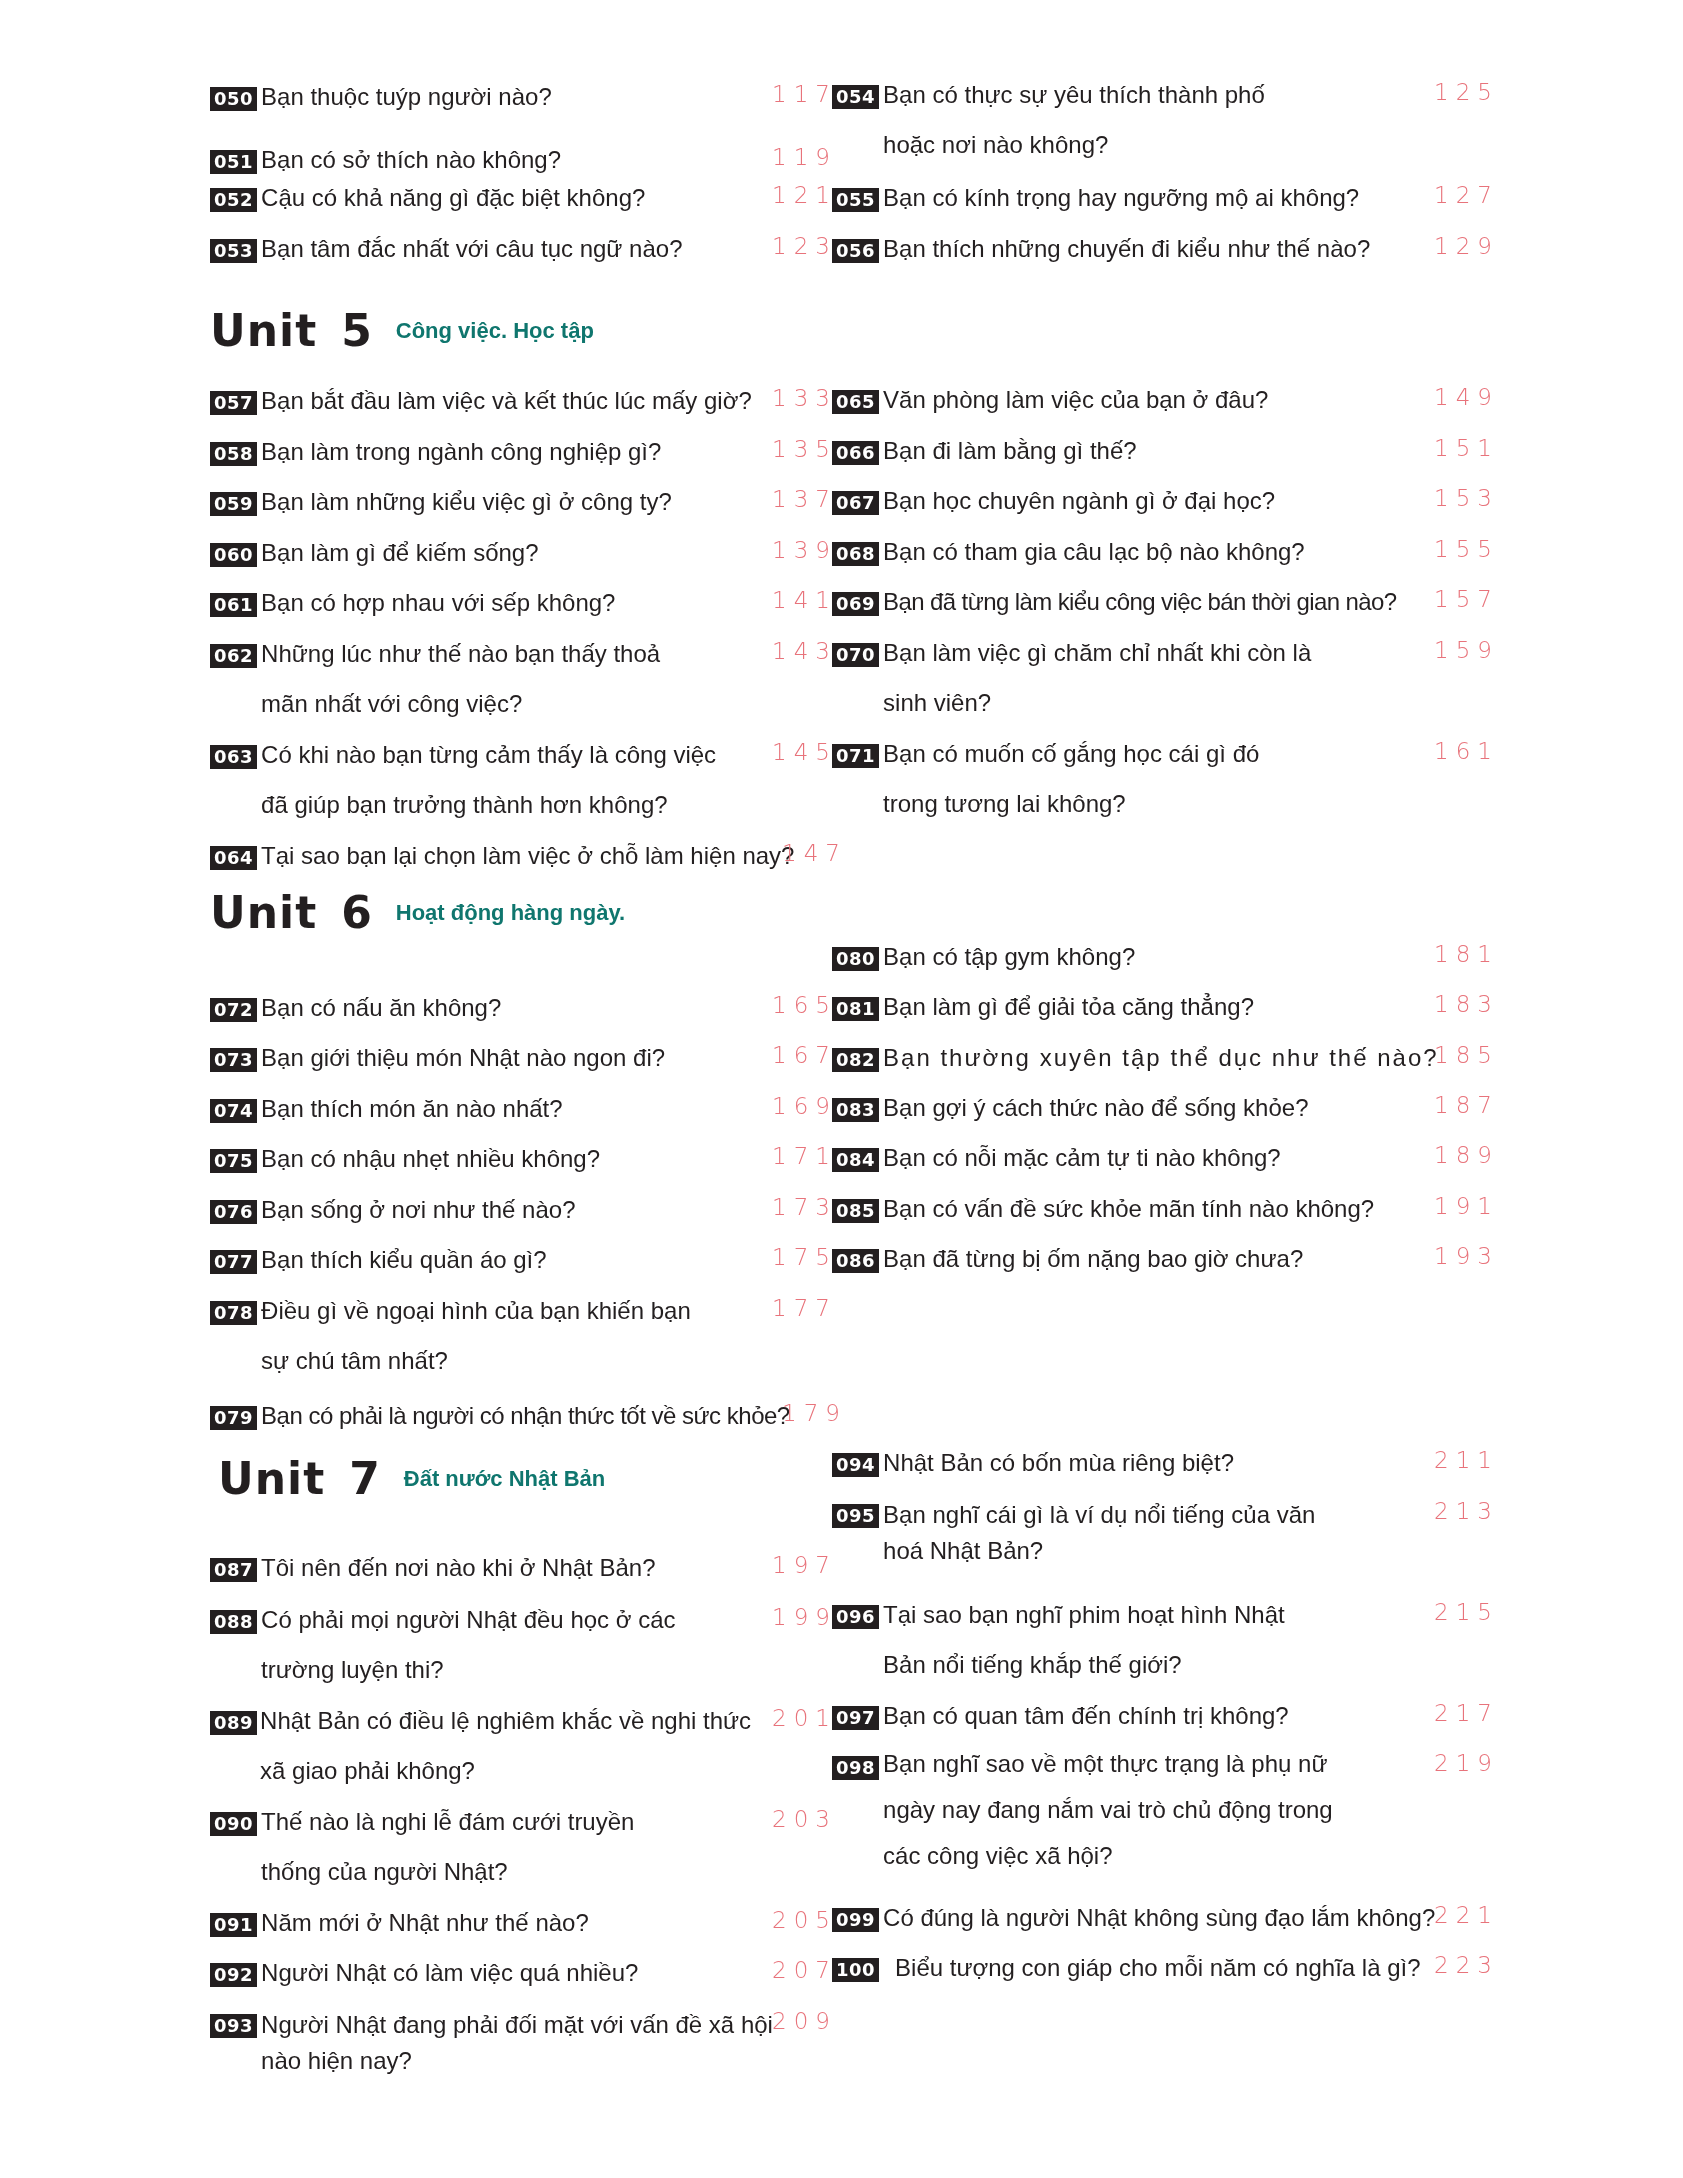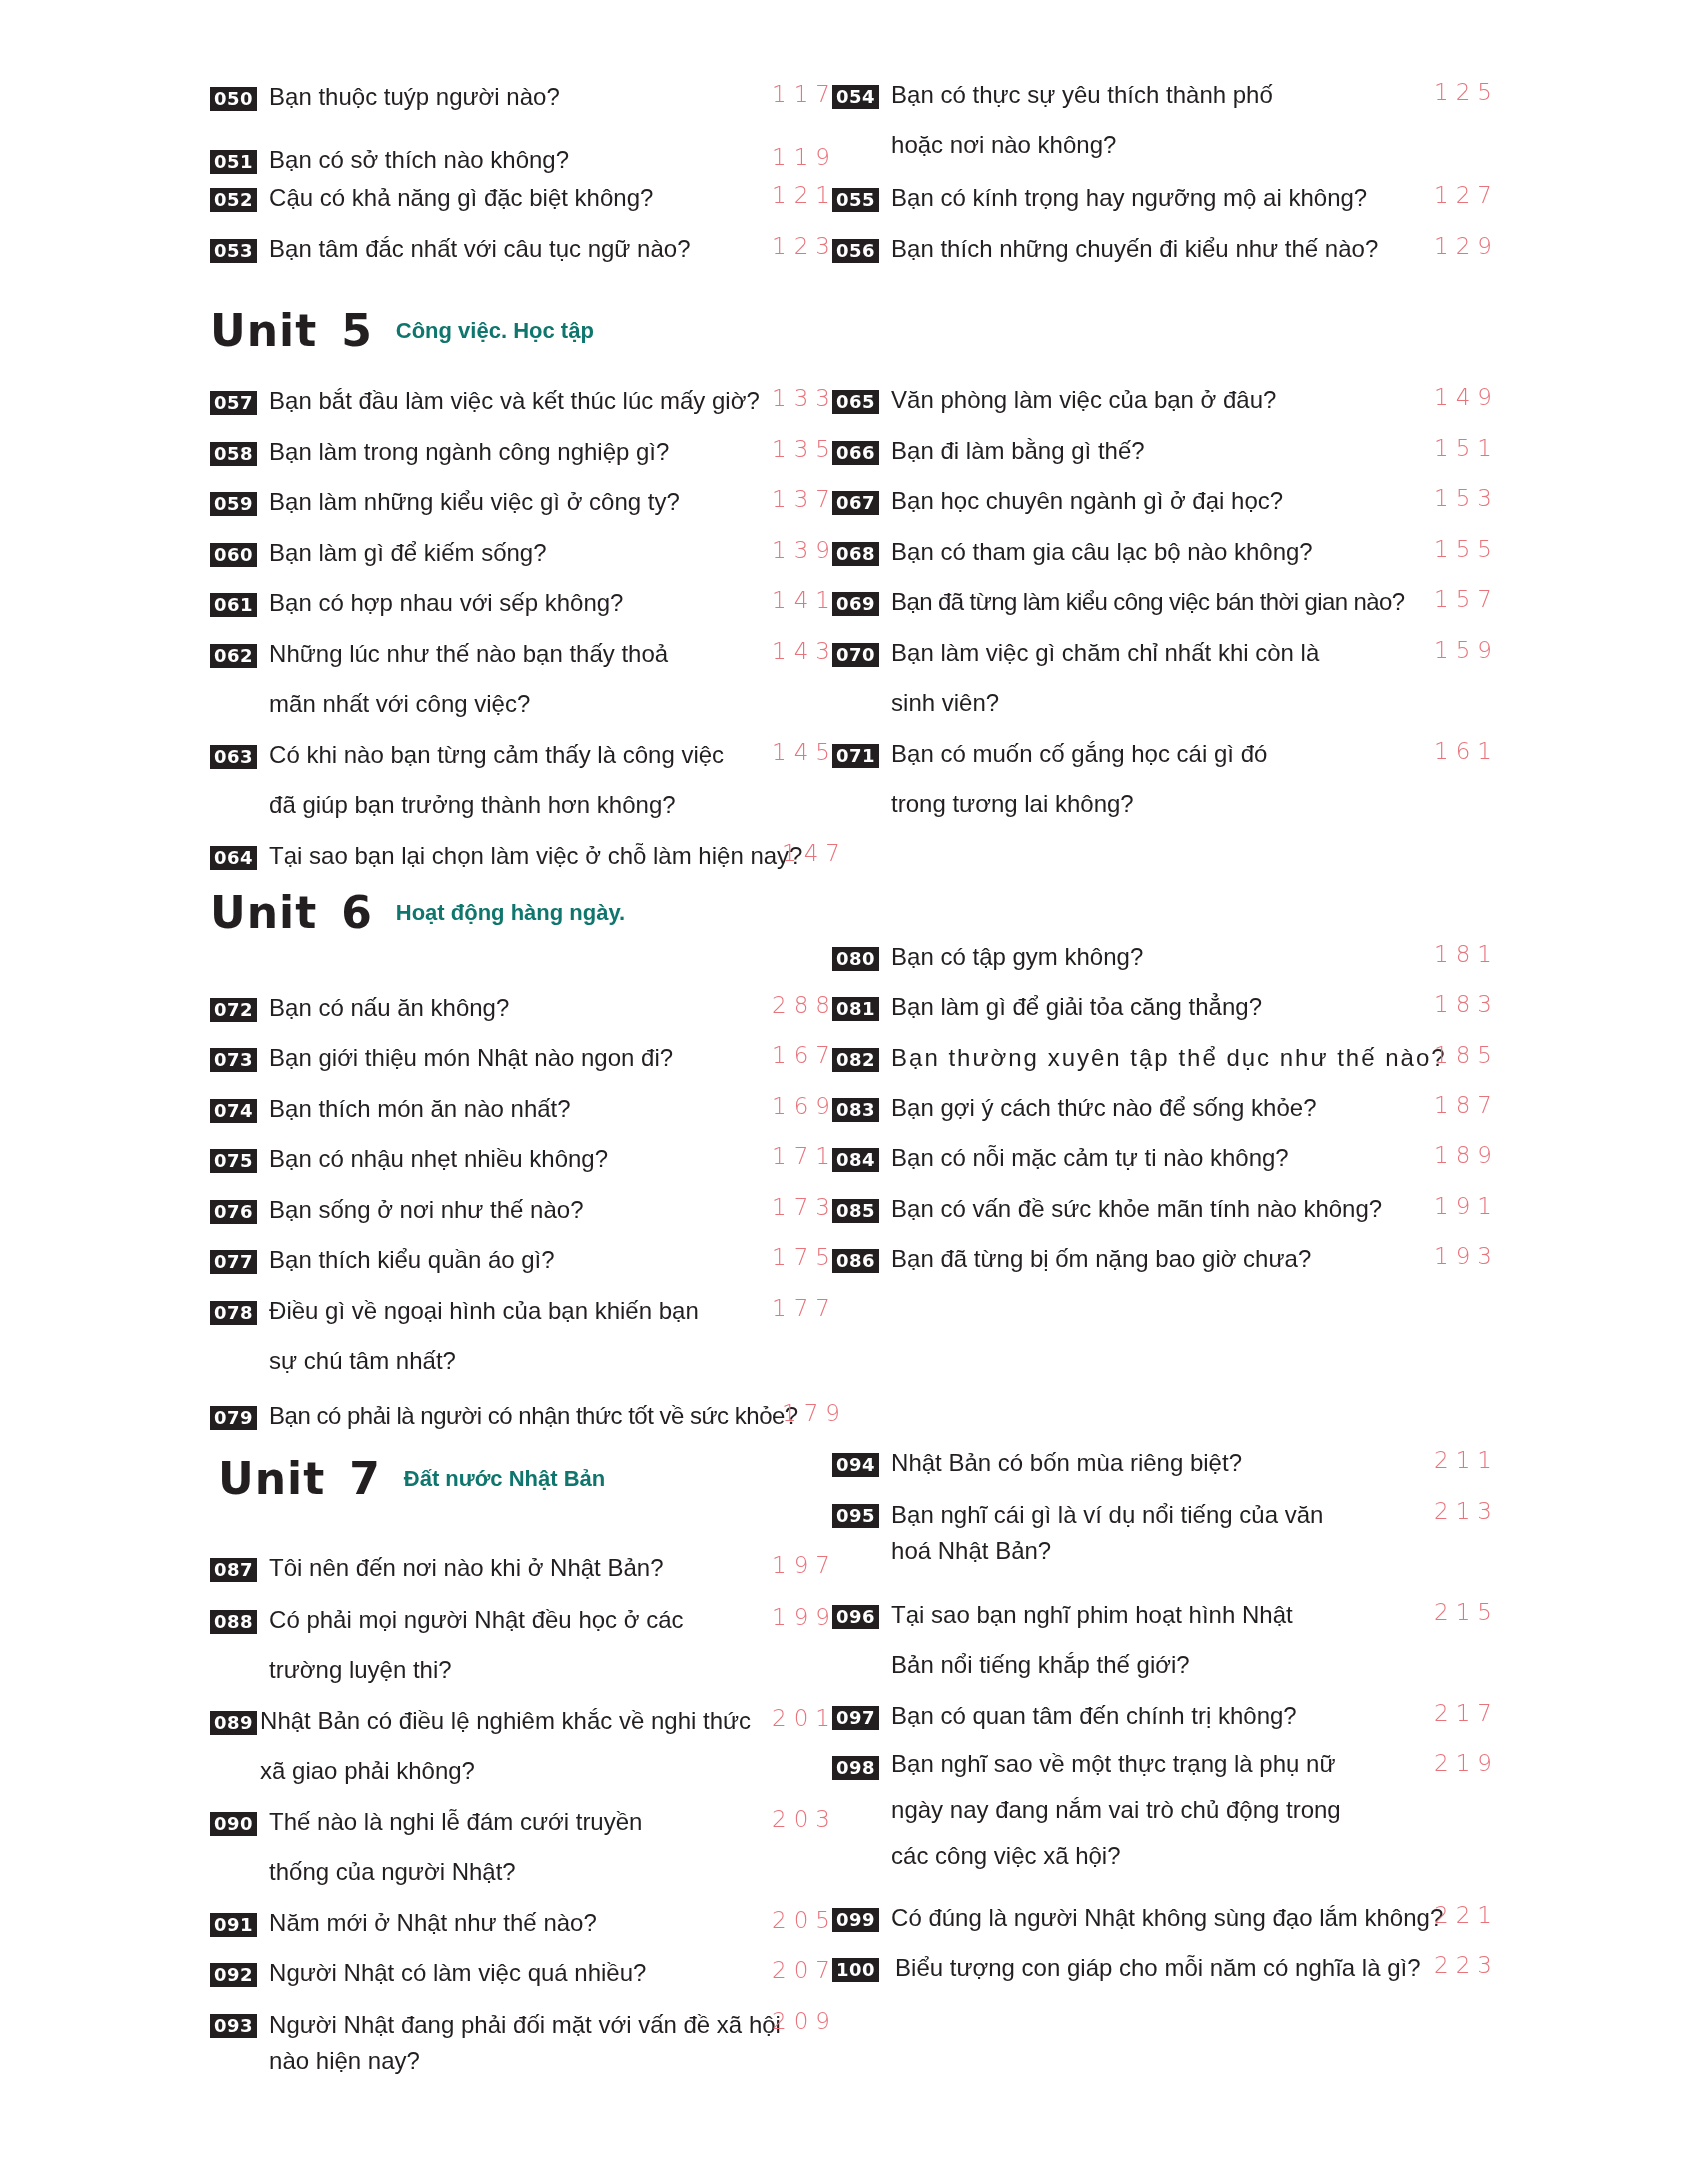--- a/index.html
+++ b/index.html
@@ -7,21 +7,21 @@
     width: 1683px; height: 2178px; position: relative; overflow: hidden;
     font-family: "Liberation Sans", sans-serif; color: #231f20;
   }
   .entry { position: absolute; display: flex; align-items: flex-start; }
   .badge {
     background: #231f20; color: #ffffff; font-family: "DejaVu Sans", sans-serif;
     font-weight: bold; font-size: 18px; line-height: 22px; padding: 1px 4px 0 4px;
     height: 23px; margin-top: 6px; letter-spacing: 0.5px; flex: 0 0 auto;
   }
   .q {
-    font-size: 24px; line-height: 50px; margin-left: 12px; margin-top: -9px;
+    font-size: 24px; line-height: 50px; margin-left: 4px; margin-top: -9px;
     color: #231f20; white-space: normal;
   }
   .page {
     position: absolute; font-size: 23px; color: #e8737b; letter-spacing: 7px;
     font-family: "DejaVu Sans", sans-serif; font-weight: 300; top: 0;
   }
   .left .page { left: 562px; }
   .right .page { left: 602px; }
   .left { left: 210px; width: 634px; }
   .right { left: 832px; width: 673px; }
@@ -167,21 +167,21 @@
 
 <div class="unit" style="left:210px; top:887px">
   <span class="unit-word">Unit</span>
   <span class="unit-num">6</span>
   <span class="unit-title">Hoạt động hàng ngày.</span>
 </div>
 
 <div class="entry left" style="top:992px">
     <span class="badge">072</span>
     <span class="q">Bạn có nấu ăn không?</span>
-    <span class="page">288</span>
+    <span class="page">165</span>
   </div>
 <div class="entry left" style="top:1042px">
     <span class="badge">073</span>
     <span class="q">Bạn giới thiệu món Nhật nào ngon đi?</span>
     <span class="page">167</span>
   </div>
 <div class="entry left" style="top:1093px">
     <span class="badge">074</span>
     <span class="q">Bạn thích món ăn nào nhất?</span>
     <span class="page">169</span>

